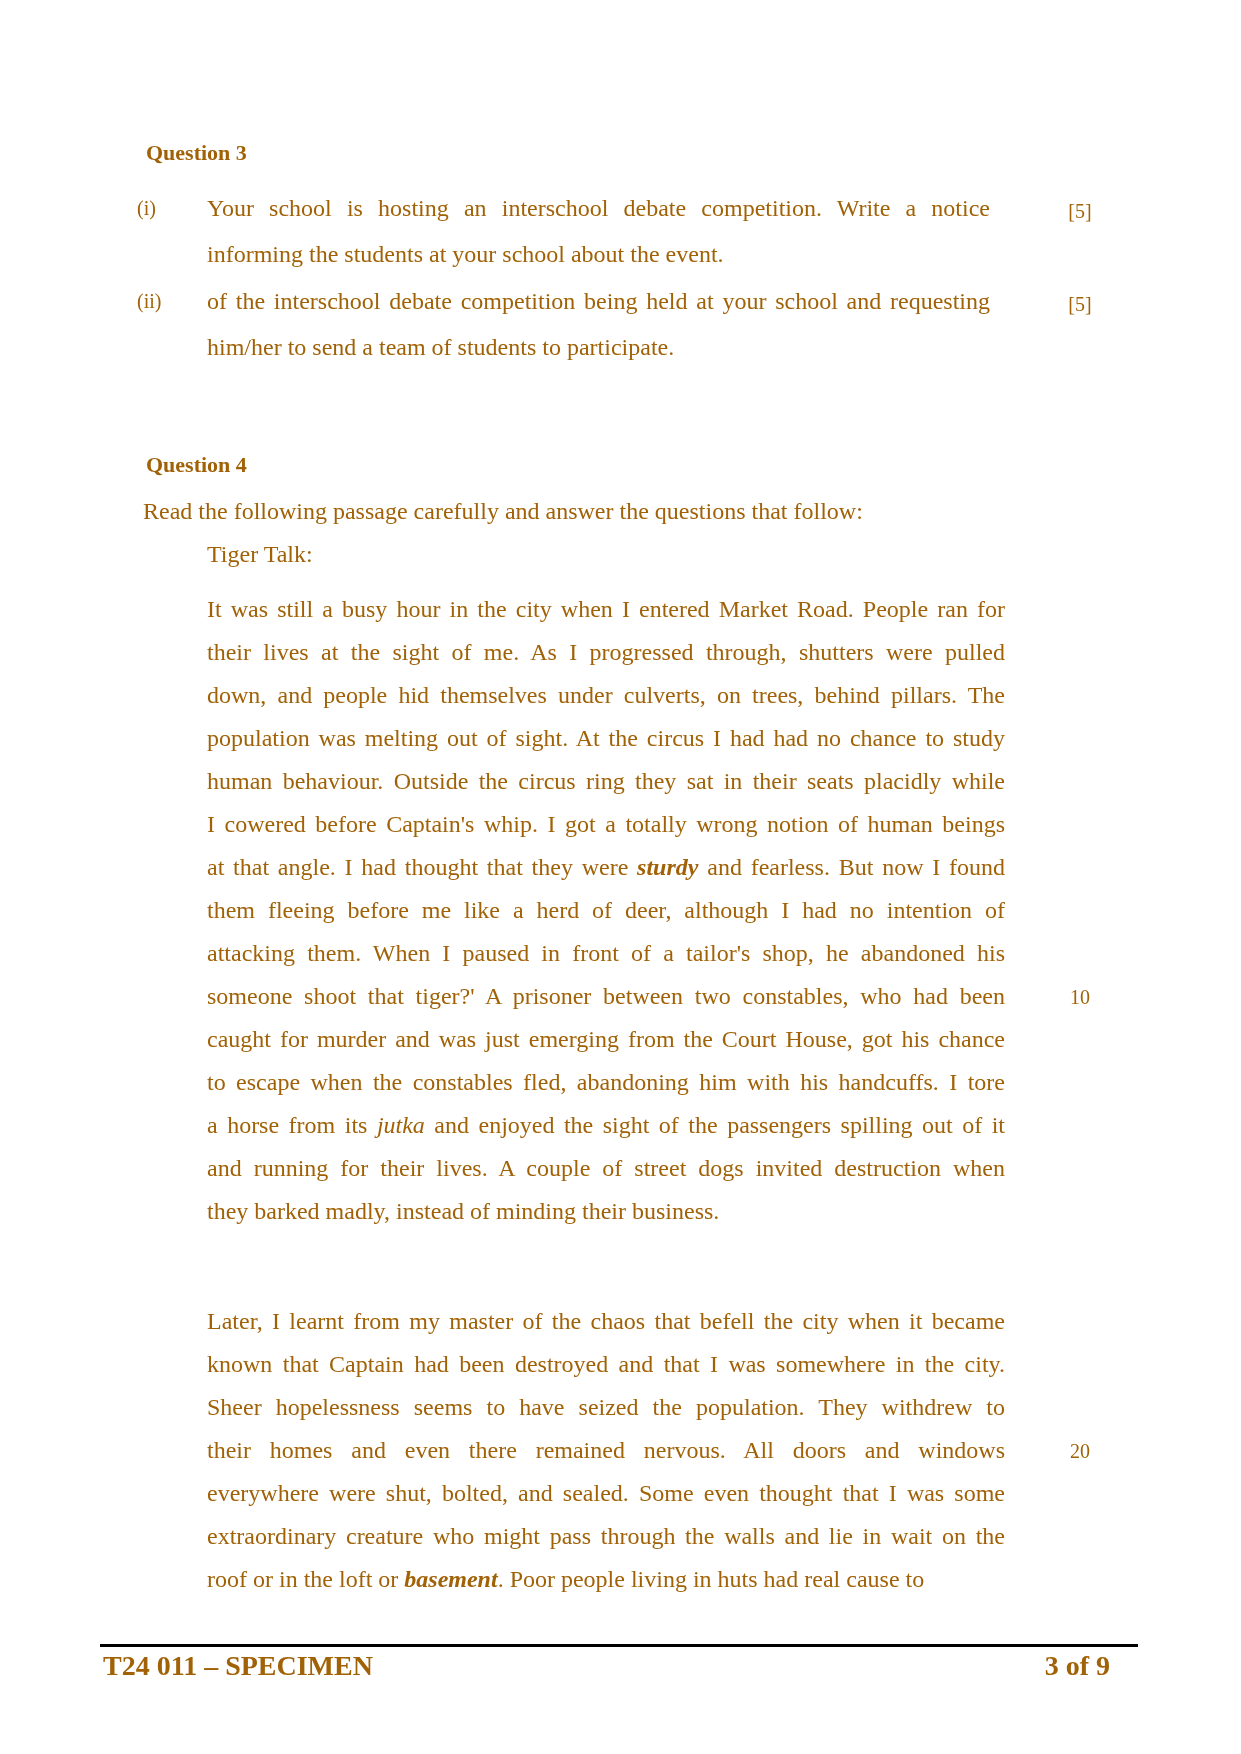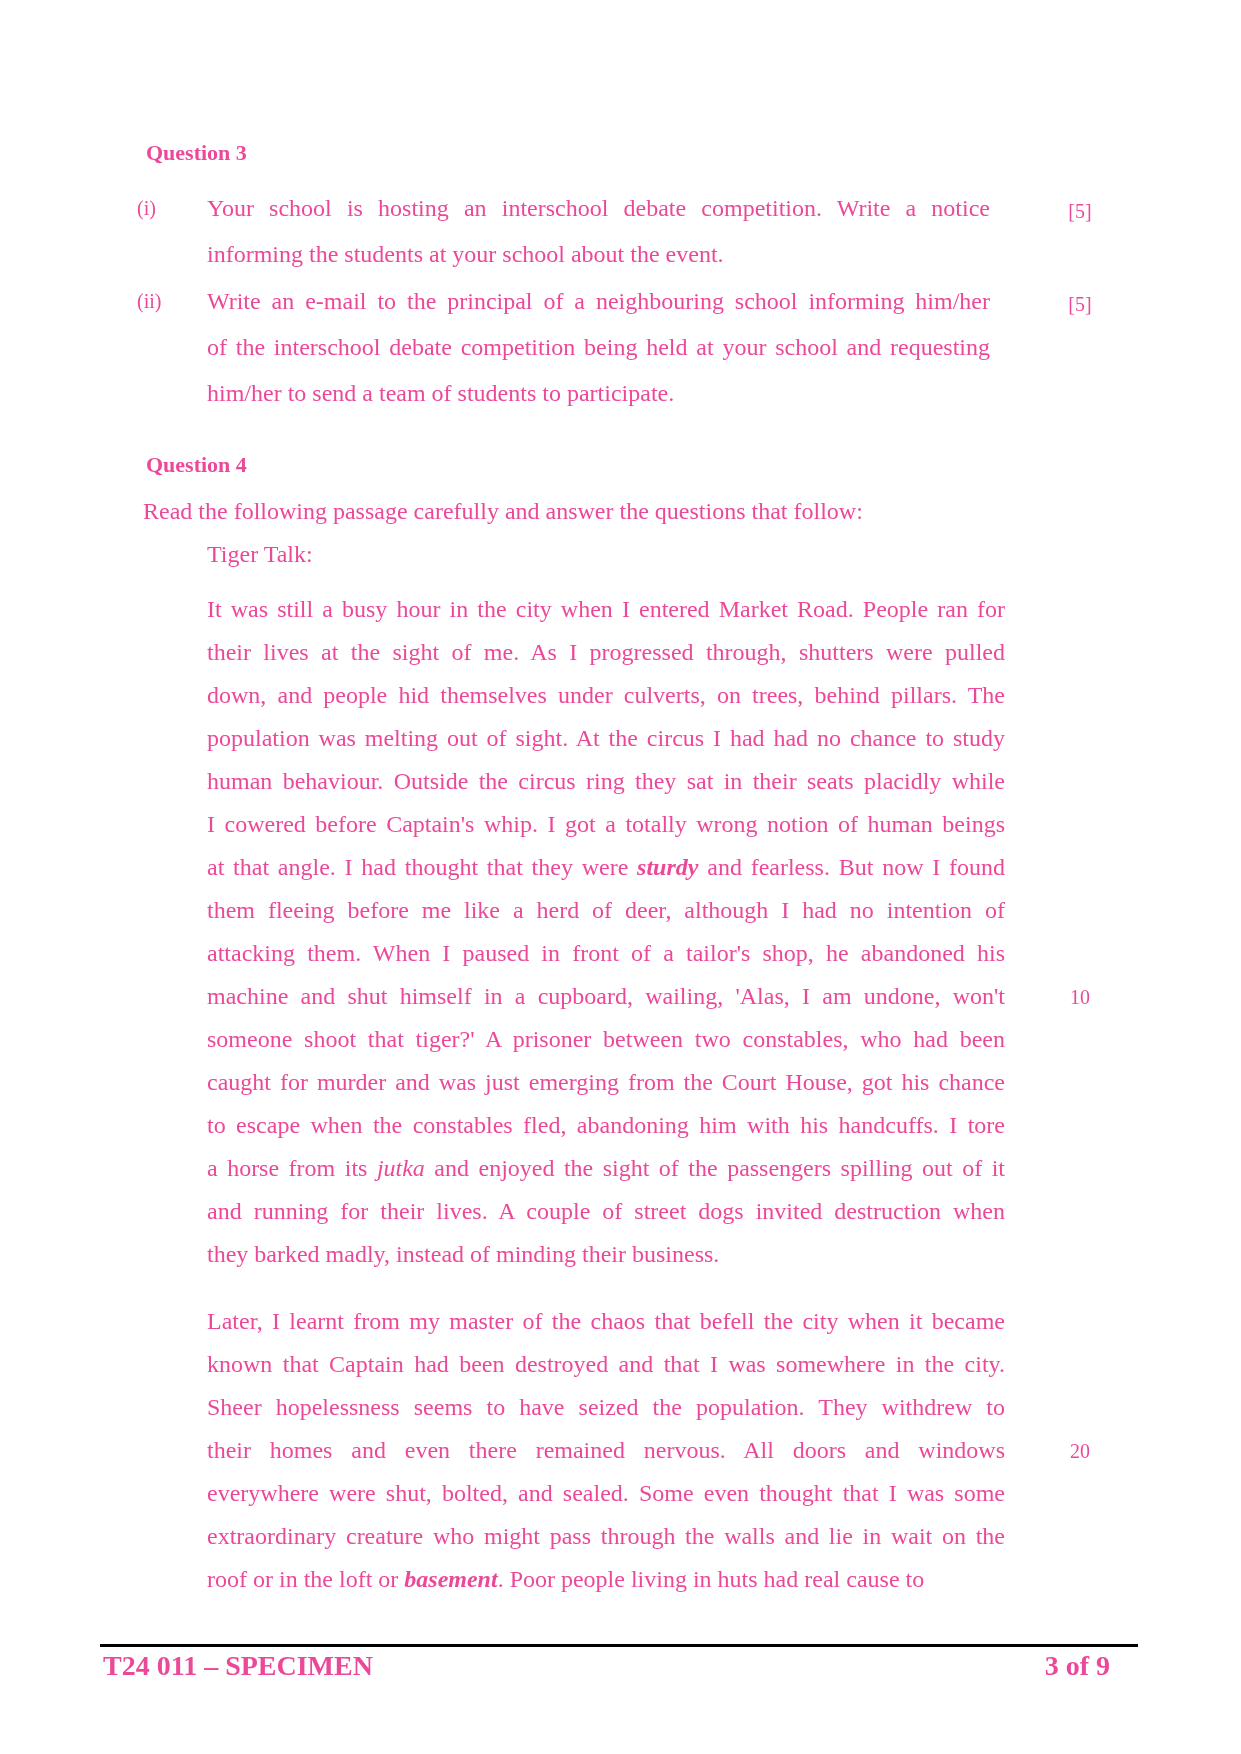--- a/index.html
+++ b/index.html
@@ -1,21 +1,21 @@
 <!DOCTYPE html>
 <html><head>
 <meta charset="utf-8">
 <style>
   html,body { margin:0; padding:0; background:#ffffff; }
   .page {
     position:relative;
     width:1241px; height:1754px;
     background:#ffffff;
     font-family:"Liberation Serif", serif;
-    color:#ec4899;
+    color:#a16207;
     overflow:hidden;
   }
   .abs { position:absolute; }
   .heading {
     font-weight:bold; font-size:22px; line-height:26px;
   }
   .body-text { font-size:24px; }
   .lines .line {
     text-align:justify;
     text-align-last:justify;
@@ -45,21 +45,20 @@
 
   <div class="abs num-col body-text" style="left:137px; top:185px;">(i)</div>
   <div class="abs lines items body-text" style="left:207px; top:185px; width:783px;">
       <div class="line">Your school is hosting an interschool debate competition. Write a notice</div>
       <div class="line">informing the students at your school about the event.</div>
     </div>
   <div class="abs marks-col" style="left:1058px; top:198px;">[5]</div>
 
   <div class="abs num-col body-text" style="left:137px; top:278px;">(ii)</div>
   <div class="abs lines items body-text" style="left:207px; top:278px; width:783px;">
-      <div class="line">Write an e-mail to the principal of a neighbouring school informing him/her</div>
       <div class="line">of the interschool debate competition being held at your school and requesting</div>
       <div class="line">him/her to send a team of students to participate.</div>
     </div>
   <div class="abs marks-col" style="left:1058px; top:291px;">[5]</div>
 
   <div class="abs heading" style="left:146px; top:452px;">Question 4</div>
 
   <div class="abs body-text single" style="left:143px; top:498px;">Read the following passage carefully and answer the questions that follow:</div>
 
   <div class="abs body-text single" style="left:207px; top:541px;">Tiger Talk:</div>
@@ -67,21 +66,20 @@
   <div class="abs lines body-text" style="left:207px; top:588px; width:798px;">
       <div class="line">It was still a busy hour in the city when I entered Market Road. People ran for</div>
       <div class="line">their lives at the sight of me. As I progressed through, shutters were pulled</div>
       <div class="line">down, and people hid themselves under culverts, on trees, behind pillars. The</div>
       <div class="line">population was melting out of sight. At the circus I had had no chance to study</div>
       <div class="line">human behaviour. Outside the circus ring they sat in their seats placidly while</div>
       <div class="line">I cowered before Captain's whip. I got a totally wrong notion of human beings</div>
       <div class="line"><span>at that angle. I had thought that they were </span><span class="bit">sturdy</span><span> and fearless. But now I found</span></div>
       <div class="line">them fleeing before me like a herd of deer, although I had no intention of</div>
       <div class="line">attacking them. When I paused in front of a tailor's shop, he abandoned his</div>
-      <div class="line">machine and shut himself in a cupboard, wailing, 'Alas, I am undone, won't</div>
       <div class="line">someone shoot that tiger?' A prisoner between two constables, who had been</div>
       <div class="line">caught for murder and was just emerging from the Court House, got his chance</div>
       <div class="line">to escape when the constables fled, abandoning him with his handcuffs. I tore</div>
       <div class="line"><span>a horse from its </span><span class="it">jutka</span><span> and enjoyed the sight of the passengers spilling out of it</span></div>
       <div class="line">and running for their lives. A couple of street dogs invited destruction when</div>
       <div class="line">they barked madly, instead of minding their business.</div>
     </div>
 
   <div class="abs lines body-text" style="left:207px; top:1300px; width:798px;">
       <div class="line">Later, I learnt from my master of the chaos that befell the city when it became</div>

